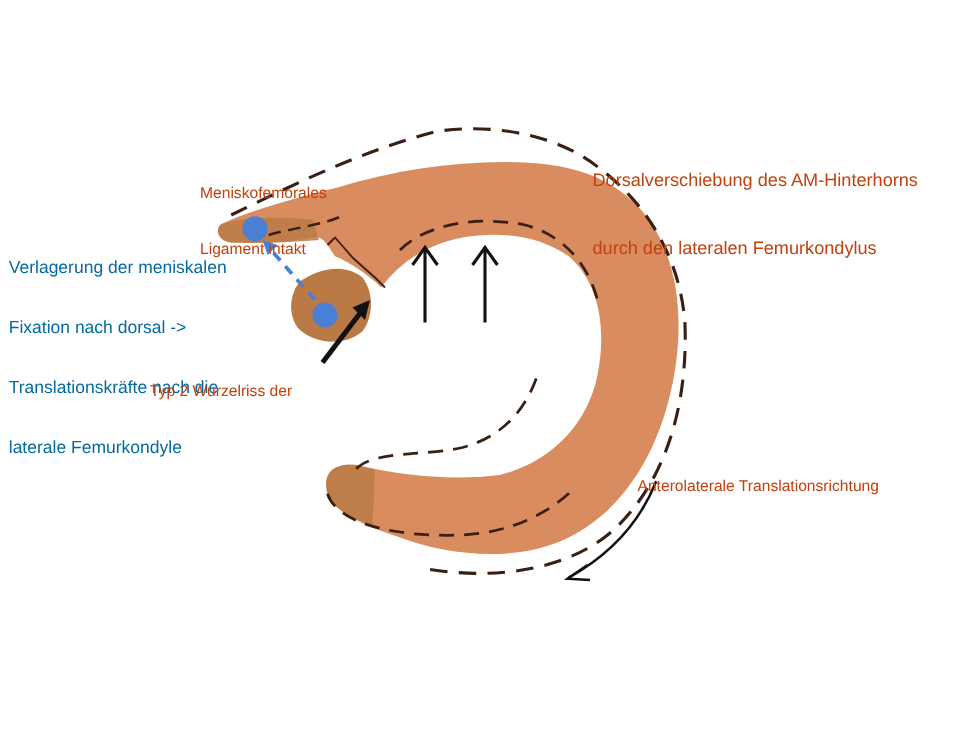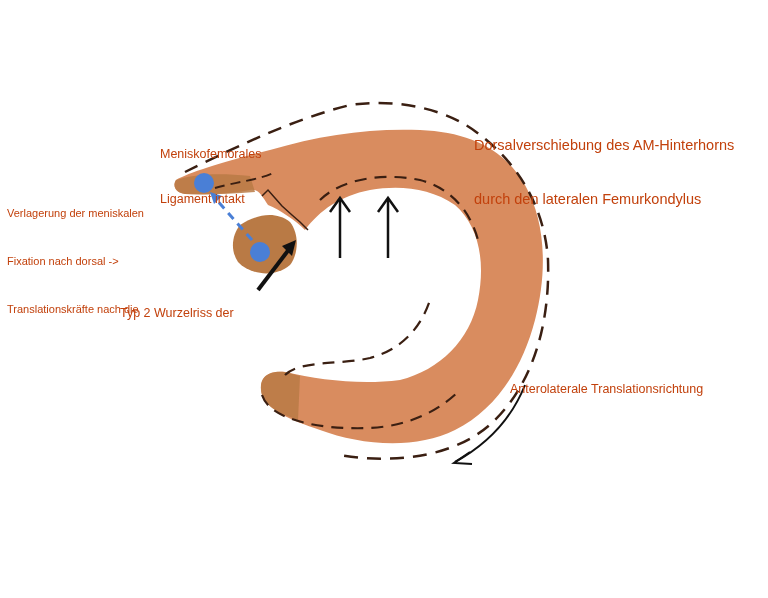--- a/index.html
+++ b/index.html
@@ -1,19 +1,19 @@
 <!DOCTYPE html>
 <html><head>
 <meta charset="utf-8">
 <style>
   html, body { margin: 0; padding: 0; background: #ffffff; }
   #canvas { position: relative; width: 768px; height: 598px; overflow: hidden; background: #fff; font-family: "Liberation Sans", sans-serif; }
   svg.art { position: absolute; left: 0; top: 0; }
   .lbl { position: absolute; font-size: 12.5px; line-height: 15px; color: #c2410c; white-space: pre; }
-  .lbl.blue { color: #c2410c; font-size: 11px; line-height: 16px; }
+  .lbl.blue { color: #0369a1; font-size: 14px; line-height: 16px; }
   .lbl.big { font-size: 14.5px; line-height: 18px; }
 </style>
 </head>
 <body>
 
 <div id="canvas">
 
   <svg class="art" width="768" height="598" viewBox="0 0 768 598">
 
     <path d="M 176 180 C 190 172, 230 160, 270 150 C 320 135, 370 128, 420 130 C 470 132, 505 150, 525 185 C 545 220, 548 270, 535 320 C 522 370, 495 410, 455 430 C 415 450, 360 445, 320 430 C 290 420, 268 410, 262 395 C 258 380, 265 370, 285 372 C 320 380, 360 385, 400 380 C 440 370, 470 340, 478 300 C 486 260, 478 225, 455 205 C 430 188, 400 185, 370 190 C 340 196, 320 210, 305 230 C 295 220, 280 210, 268 205 C 262 196, 258 188, 250 190 C 230 194, 205 195, 185 194 C 176 193, 172 186, 176 180 Z" fill="#d98c5f"></path>
@@ -58,20 +58,21 @@
 
   <div class="lbl big" style="left:474px; top:100px;">
     <div>Dorsalverschiebung des AM-Hinterhorns</div>
     <div>durch den lateralen Femurkondylus</div>
   </div>
 
   <div class="lbl blue" style="left:7px; top:173px;">
     <div>Verlagerung der meniskalen</div>
     <div>Fixation nach dorsal -&gt;</div>
     <div>Translationskräfte nach die</div>
+    <div>laterale Femurkondyle</div>
   </div>
 
   <div class="lbl" style="left:120px; top:276px;text-align:right;">
     <div>Typ 2 Wurzelriss der</div>
   </div>
 
   <div class="lbl" style="left:510px; top:352px;">
     <div>Anterolaterale Translationsrichtung</div>
   </div>
 

